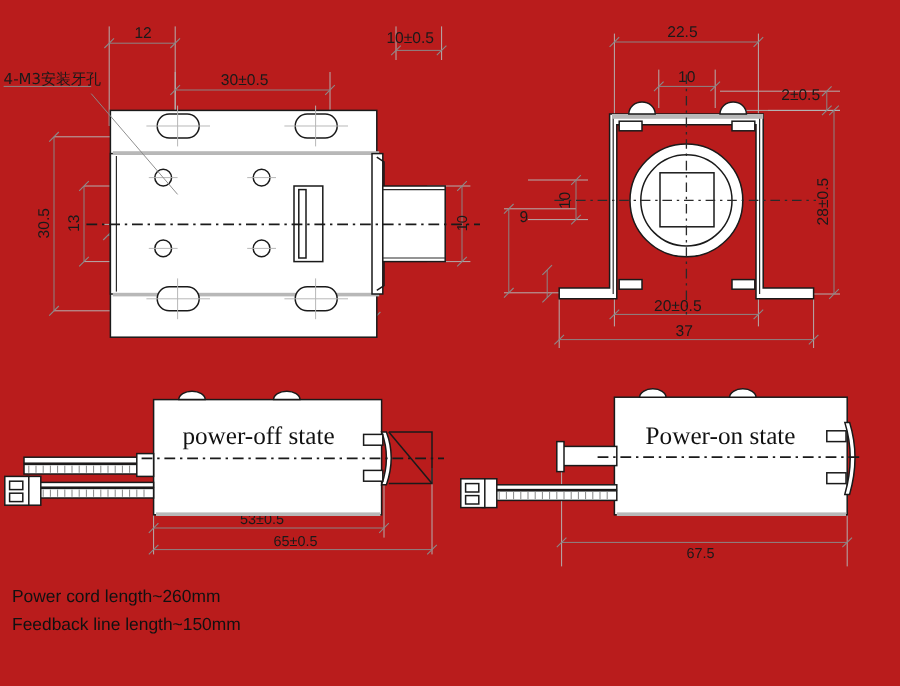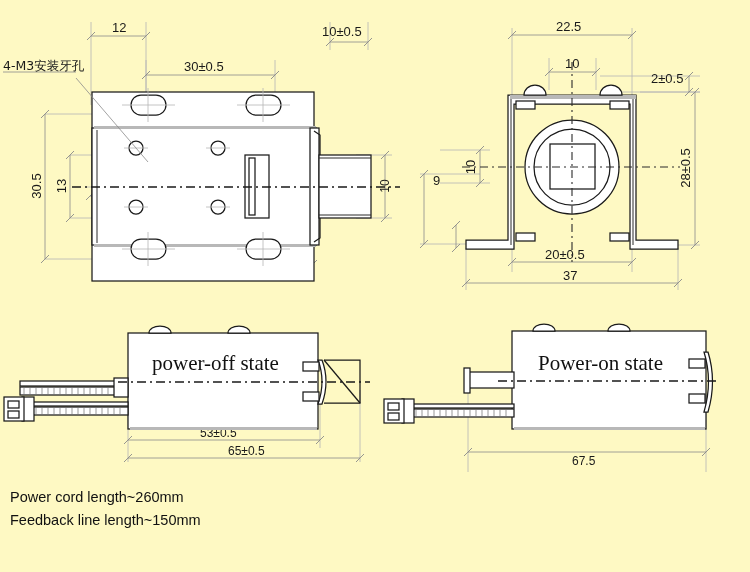--- a/index.html
+++ b/index.html
@@ -1,17 +1,17 @@
 <!DOCTYPE html>
 <html><head>
 <meta charset="utf-8">
 <style>
   html,body{margin:0;padding:0;background:#ffffff;}
   body{width:750px;height:572px;overflow:hidden;font-family:"Liberation Sans",sans-serif;}
-  #sheet{position:relative;width:750px;height:572px;background:#fef9c3;text-align:center;}
+  #sheet{position:relative;width:750px;height:572px;background:#b91c1c;text-align:center;}
   svg{display:block;}
   .dimtxt{font-family:"Liberation Sans",sans-serif;font-size:13px;fill:#1a1a1a;}
   .dimtxt-sm{font-family:"Liberation Sans",sans-serif;font-size:12px;fill:#1a1a1a;}
   .cntxt{font-family:"DejaVu Sans",sans-serif;font-size:12.5px;fill:#1a1a1a;}
   .statetxt{font-family:"Liberation Serif",serif;font-size:21px;fill:#111;}
   .notetxt{font-family:"Liberation Sans",sans-serif;font-size:14.5px;fill:#111;}
   .obj{fill:none;stroke:#1a1a1a;stroke-width:1.25;}
   .objthin{fill:none;stroke:#2a2a2a;stroke-width:1;}
   .objfill{fill:#ffffff;stroke:#1a1a1a;stroke-width:1.25;}
   .shade{fill:#b8b8b8;stroke:none;}

